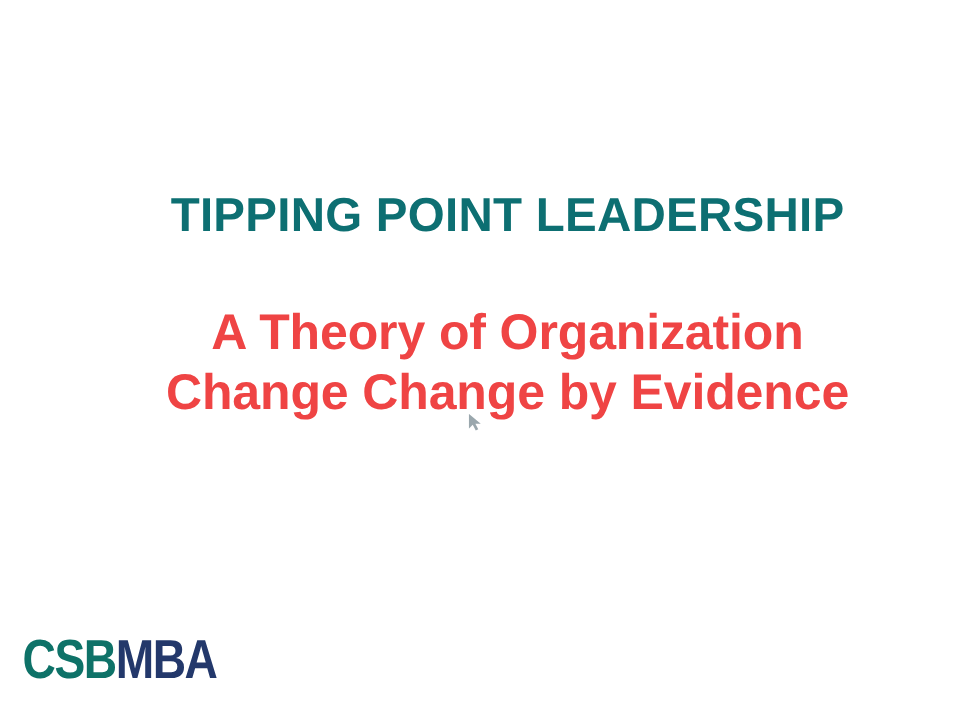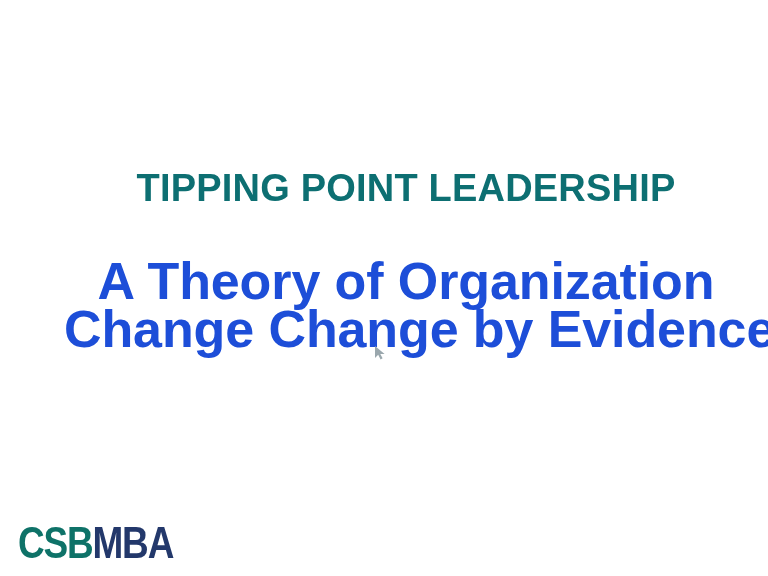--- a/index.html
+++ b/index.html
@@ -15,21 +15,20 @@
     position: relative;
   }
 
   .slide {
     position: absolute;
     left: 0;
     top: 0;
     width: 768px;
     height: 492px;
     background: #ffffff;
-    margin-top: 15px;
   }
 
   
   .title-block {
     position: absolute;
     left: 64px;
     top: 150px;
     width: 684px;
     text-align: center;
   }
@@ -44,23 +43,23 @@
     margin: 0;
     white-space: nowrap;
   }
 
   .title-gap {
     height: 46px;
   }
 
   .subtitle {
     font-family: "Liberation Sans", sans-serif;
-    font-size: 52px;
+    font-size: 40px;
     font-weight: bold;
-    color: #1d4ed8;
+    color: #ef4444;
     line-height: 48px;
     margin: 0;
     letter-spacing: -0.1px;
   }
 
   .subtitle-line {
     display: block;
     white-space: nowrap;
   }
 

